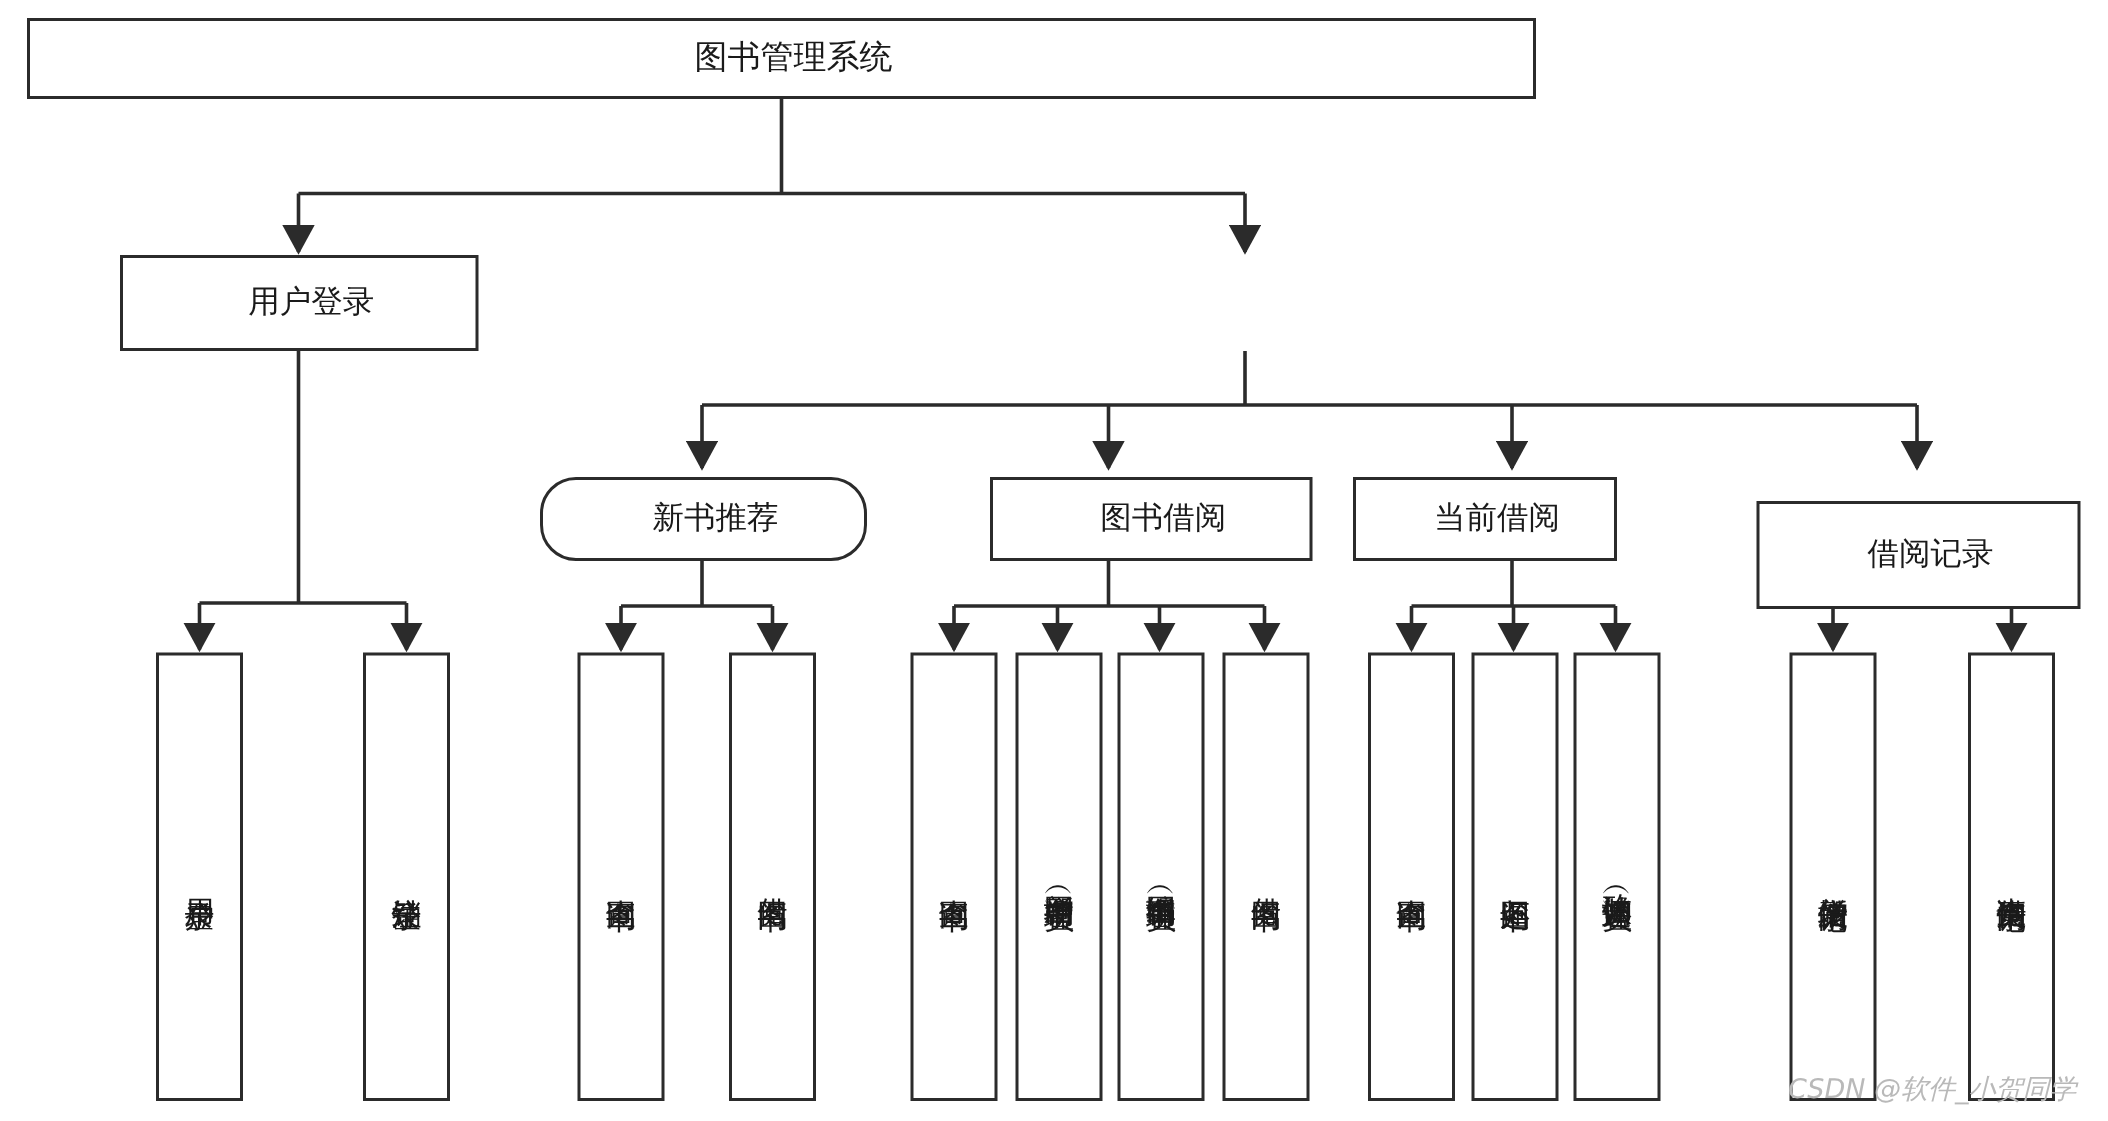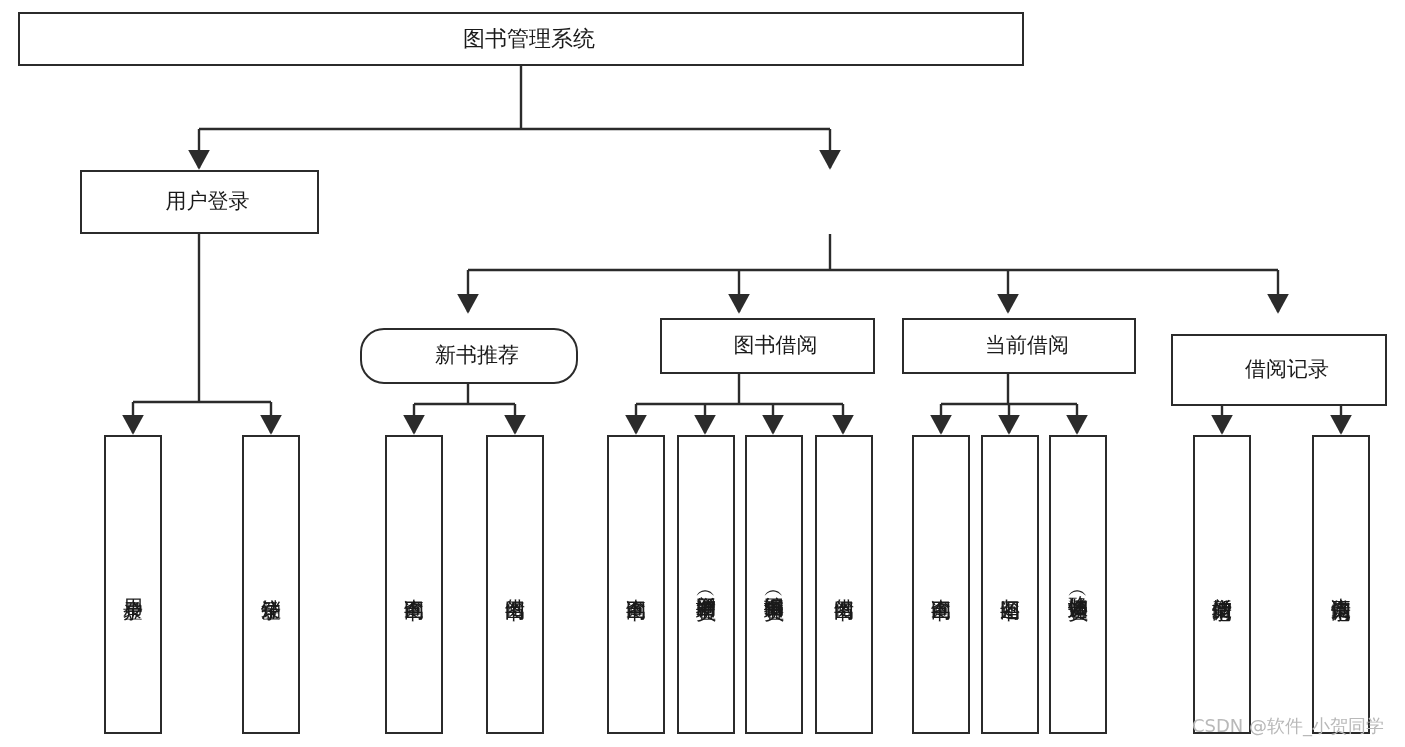--- a/index.html
+++ b/index.html
@@ -130,27 +130,27 @@
   </svg>
 
   <div class="node horiz root" style="left:18px; top:12px; width:1006px; height:54px;">
     <span class="node-label">图书管理系统</span>
   </div>
 
   <div class="node horiz" style="left:80px; top:170px; width:239px; height:64px;">
     <span class="node-label">用户登录</span>
   </div>
 
-  <div class="node horiz" style="left:360px; top:328px; width:218px; height:56px;border-radius:24px;">
+  <div class="node horiz" style="left:360px; top:318px; width:218px; height:56px;border-radius:24px;">
     <span class="node-label">新书推荐</span>
   </div>
   <div class="node horiz" style="left:632px; top:318px; width:215px; height:56px;margin-left:28px;">
     <span class="node-label">图书借阅</span>
   </div>
-  <div class="node horiz" style="left:902px; top:318px; width:234px; height:56px;">
+  <div class="node horiz" style="left:902px; top:318px; width:176px; height:56px;">
     <span class="node-label">当前借阅</span>
   </div>
   <div class="node horiz" style="left:1171px; top:334px; width:216px; height:72px;">
     <span class="node-label">借阅记录</span>
   </div>
 
   <div class="node vert" style="left:104px; top:435px; width:58px; height:299px;">
     <span class="node-label">用户登录</span>
   </div>
   <div class="node vert" style="left:242px; top:435px; width:58px; height:299px;">
@@ -187,15 +187,15 @@
     <span class="node-label">确认归还（管理员）</span>
   </div>
 
   <div class="node vert" style="left:1193px; top:435px; width:58px; height:299px;">
     <span class="node-label">新增借阅记录</span>
   </div>
   <div class="node vert" style="left:1312px; top:435px; width:58px; height:299px;">
     <span class="node-label">查询借阅记录</span>
   </div>
 
-  <div class="watermark" style="left:1192px; top:714px;">CSDN @软件_小贺同学</div>
+  <div class="watermark" style="left:1192px; top:714px;font-style:italic;">CSDN @软件_小贺同学</div>
 
 </div>
 
 </body></html>

